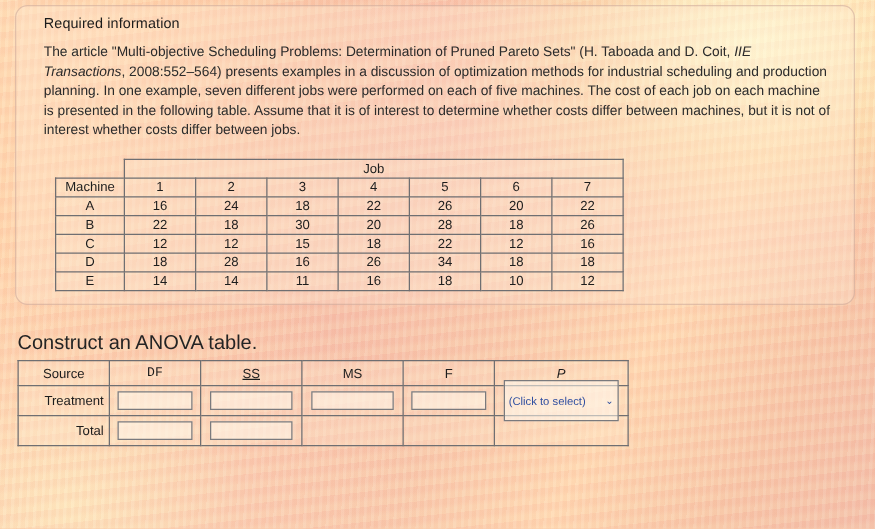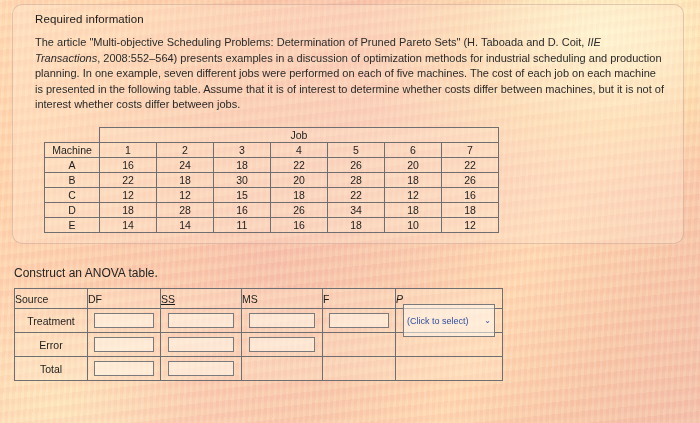--- a/index.html
+++ b/index.html
@@ -120,21 +120,21 @@
   }
   .row-letter {
     font-weight: normal;
   }
 
   
   .construct-line {
     position: absolute;
     left: 14px;
     top: 266px;
-    font-size: 12px;
+    font-size: 16px;
     color: #242424;
   }
 
   
   .anova-wrap {
     position: absolute;
     left: 14px;
     top: 288px;
   }
   table.anova {
@@ -143,32 +143,32 @@
     color: #1d1d1d;
   }
   table.anova td, table.anova th {
     border: 1px solid #6f6f72;
     padding: 0;
     background: rgba(255,238,216,0.25);
   }
   table.anova th {
     height: 19px;
     font-weight: normal;
-    text-align: left;
+    text-align: center;
     font-size: 10.5px;
   }
   table.anova td.rowlabel {
-    text-align: center;
+    text-align: right;
     height: 23px;
     font-size: 10.5px;
     padding: 0 4px;
     margin-top: 48px;
   }
   .w-source { width: 72px; }
-  .w-df { width: 72px; }
+  .w-df { width: 72px; font-family: Liberation Mono, monospace; }
   .w-ss { width: 80px; text-decoration: underline; }
   .w-ms { width: 80px; }
   .w-f { width: 72px; }
   .w-p { width: 106px; }
 
   .cellbox {
     width: 100%;
     height: 23px;
     display: flex;
     align-items: center;
@@ -338,44 +338,20 @@
           <div class="cellbox">
             <div class="select-box">
               <span>(Click to select)</span>
               <span class="caret">⌄</span>
             </div>
           </div>
         </td>
       </tr>
 
 
-      <tr>
-        <td class="rowlabel">Error</td>
-        <td>
-          <div class="cellbox">
-                <input class="field" value="" style="">
-              </div>
-        </td>
-        <td>
-          <div class="cellbox">
-                <input class="field wide" value="" style="">
-              </div>
-        </td>
-        <td>
-          <div class="cellbox">
-                <input class="field wide" value="" style="">
-              </div>
-        </td>
-        <td>
-          <div class="cellbox empty-cell"></div>
-        </td>
-        <td>
-          <div class="cellbox empty-cell"></div>
-        </td>
-      </tr>
 
       <tr>
         <td class="rowlabel">Total</td>
         <td>
           <div class="cellbox">
                 <input class="field" value="" style="">
               </div>
         </td>
         <td>
           <div class="cellbox">

